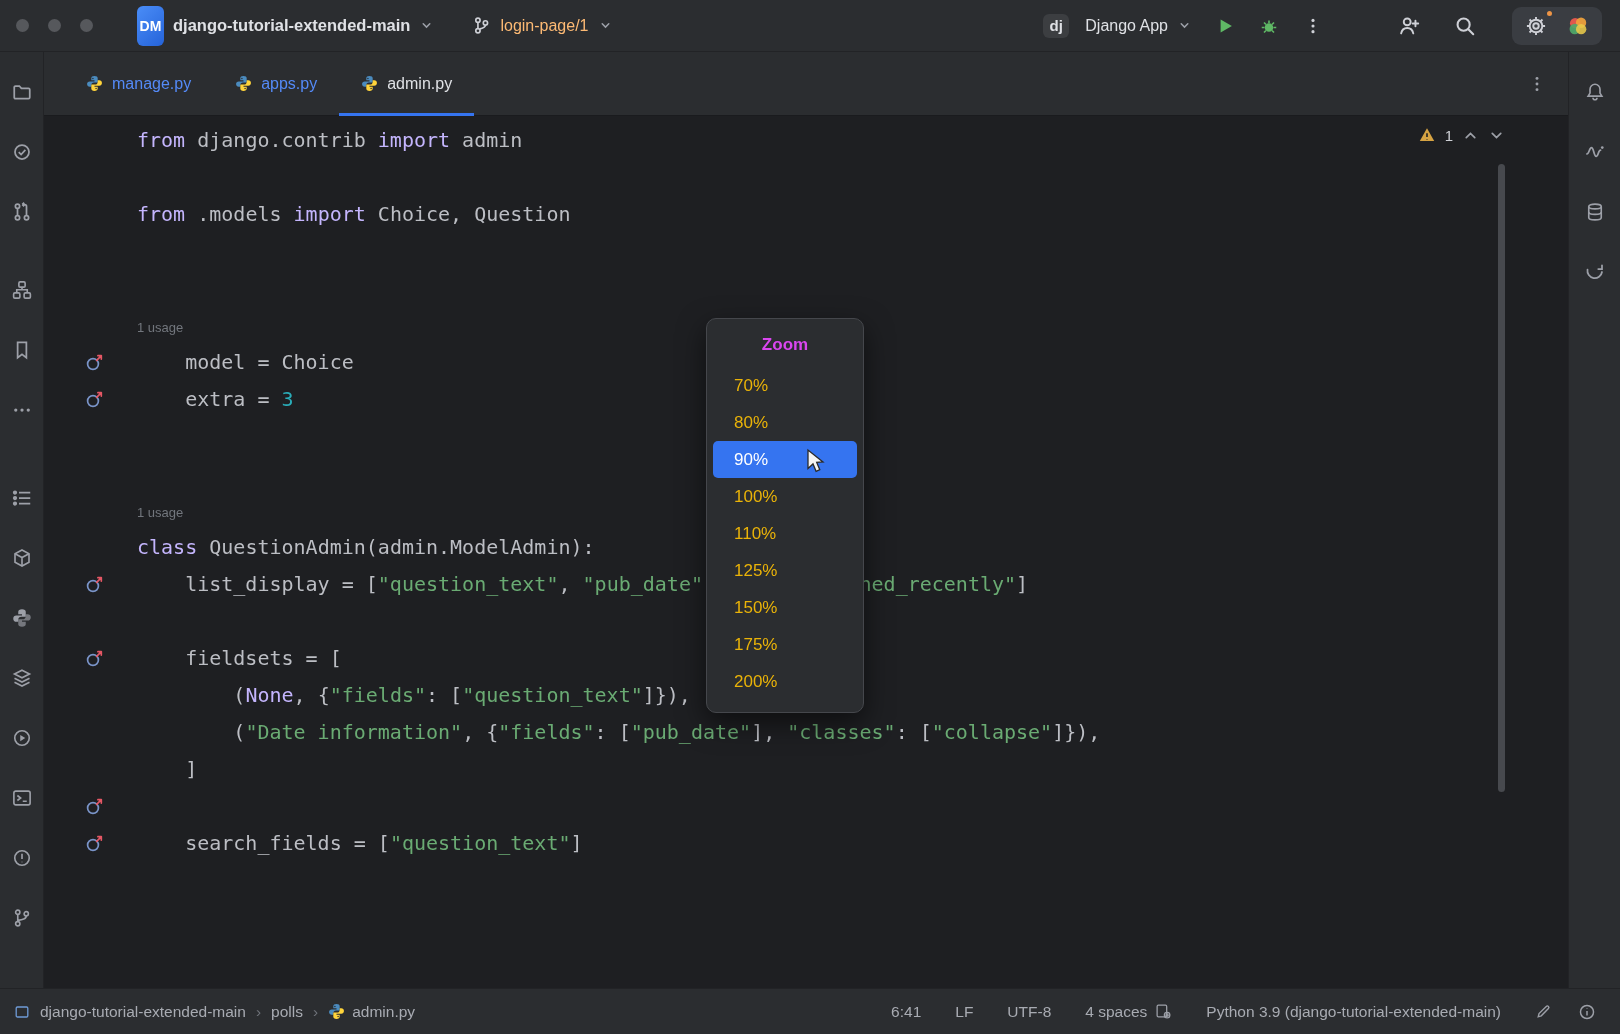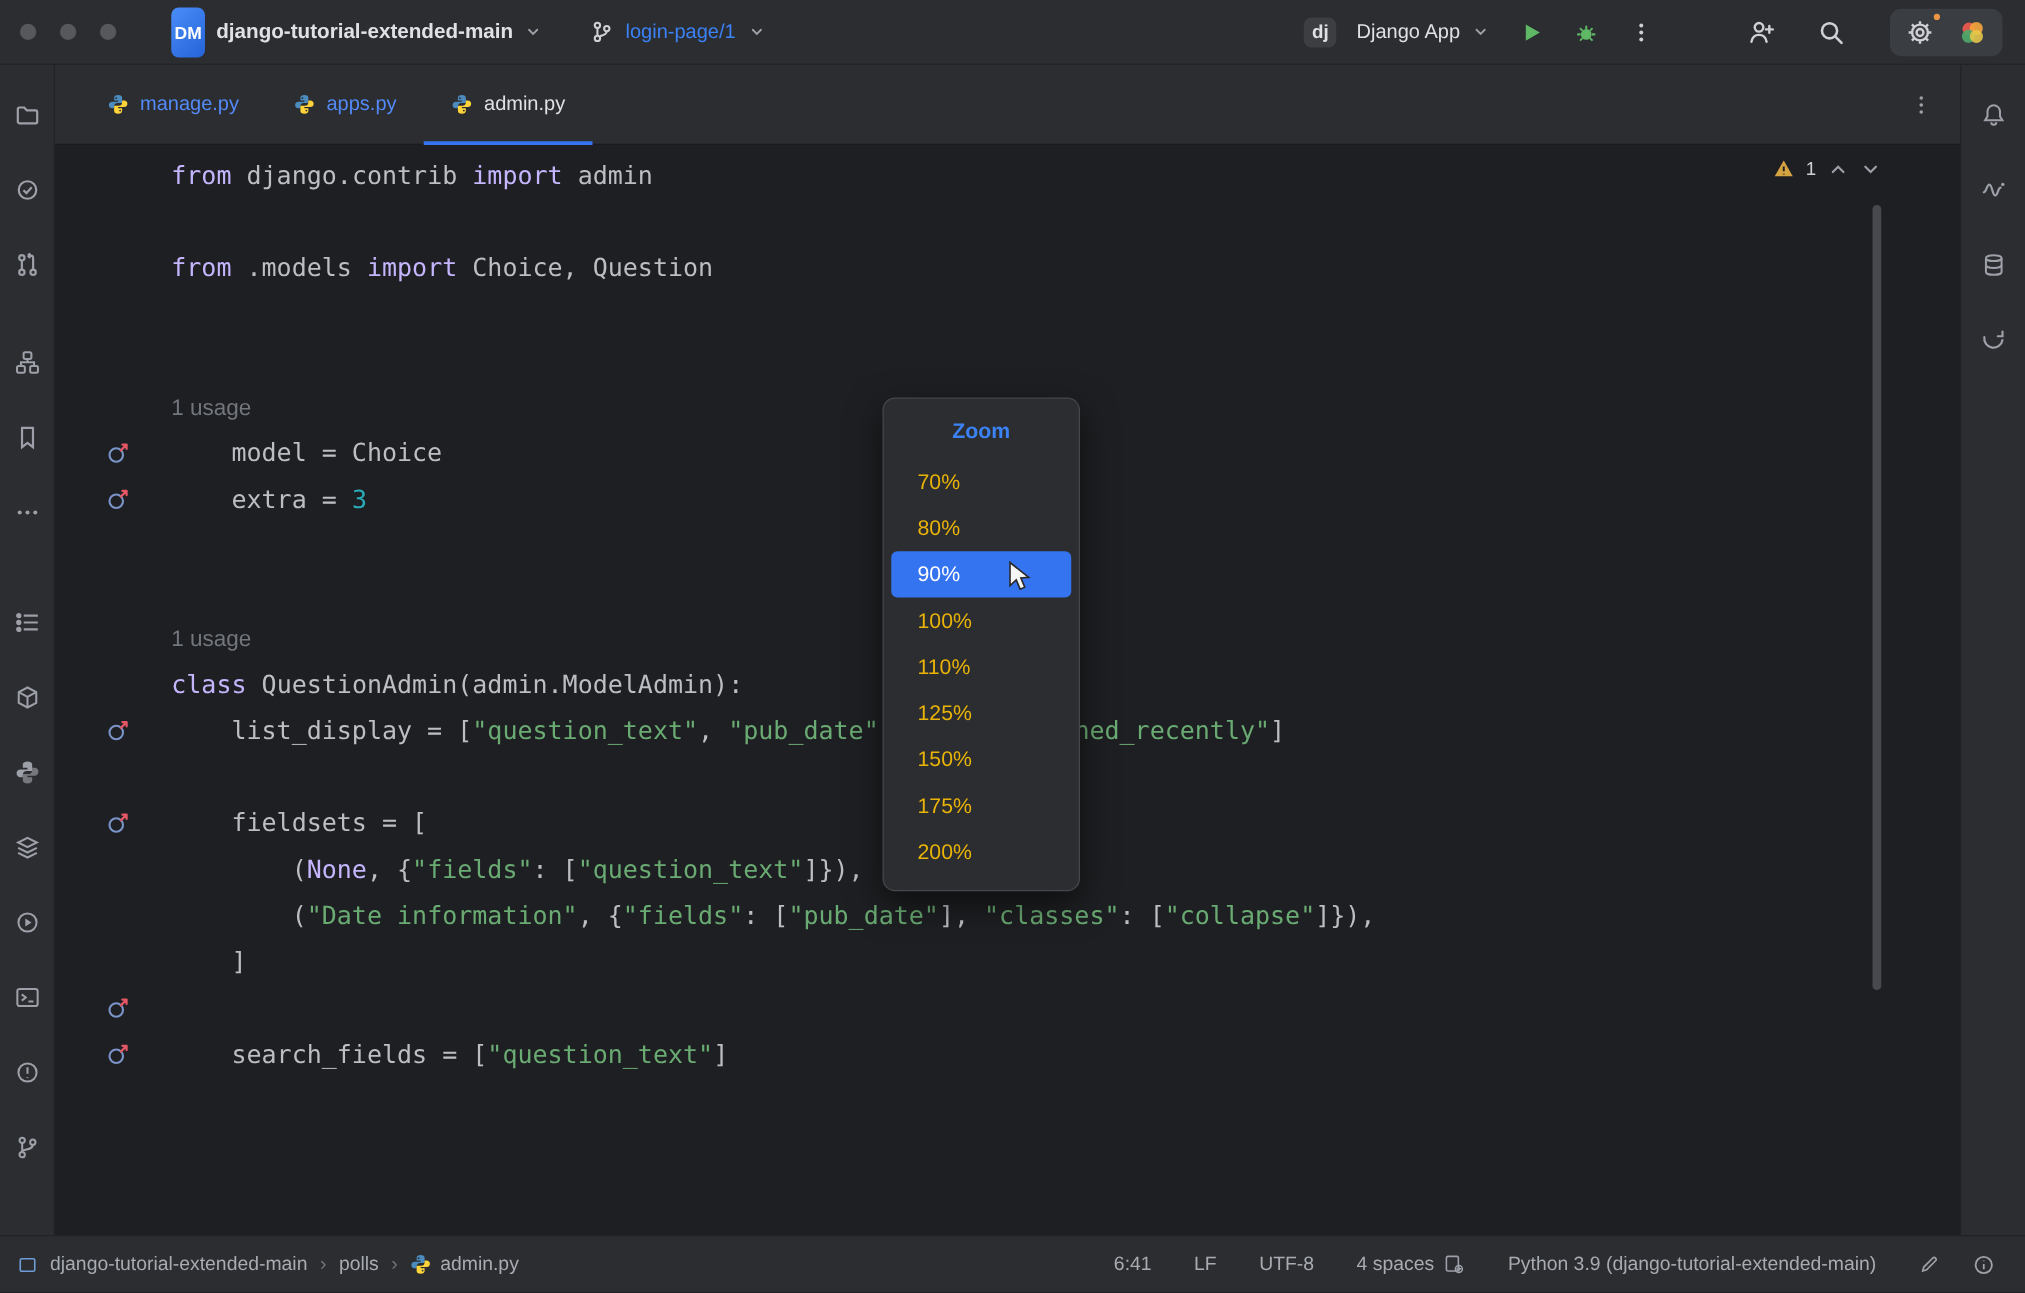--- a/index.html
+++ b/index.html
@@ -22,21 +22,21 @@
   .traffic { display:flex; gap:19px; margin-right:34px; }
   .light { width:13px; height:13px; border-radius:50%; background:#56585c; display:inline-block; }
   .widget { display:flex; align-items:center; gap:9px; padding:5px 10px; border-radius:8px; }
   .dm-badge {
     width:27px; height:40px; border-radius:6px;
     background:linear-gradient(135deg,#4a8df8,#2563d9);
     color:#fff; font-weight:700; font-size:14px;
     display:flex; align-items:center; justify-content:center;
   }
   .proj-name { font-weight:600; font-size:16.5px; color:#dfe1e5; }
-  .branch-widget { margin-left:18px; color:#3b82f6;align-items:center; }
+  .branch-widget { margin-left:18px; color:#fdba74;align-items:center; }
   .run-group { margin-left:auto; display:flex; align-items:center; gap:10px; }
   .dj-badge {
     min-width:26px; height:24px; padding:0 4px; border-radius:6px;
     display:flex; align-items:center; justify-content:center;
     font-weight:700; font-size:15px; color:#dfe1e5; background:#3c3e41;
   }
   .icon-btn { width:34px; height:34px; border-radius:7px; display:flex; align-items:center; justify-content:center; }
   .tb-right { display:flex; align-items:center; gap:22px; margin-left:62px; }
   .gear-group {
     display:flex; align-items:center; gap:14px;
@@ -87,21 +87,21 @@
   .editor {
     flex:1 1 auto; position:relative; background:#1e1f22; overflow:hidden;
     font-family:"DejaVu Sans Mono", monospace; font-size:20px; color:#bcbec4;
     padding-top:6px;
   }
   .code-line {
     height:37px; line-height:37px; white-space:pre; position:relative;
     padding-left:93px;
   }
   .caret-line { background:#2b3450; }
-  .hint { font-family:"Liberation Sans", sans-serif; font-size:18px; color:#72767d; }
+  .hint { font-family:"Liberation Sans", sans-serif; font-size:13px; color:#72767d; }
   .tok-kw  { color:#c4b5fd; }
   .tok-pl  { color:#bcbec4; }
   .tok-str { color:#6aab73; }
   .tok-num { color:#2aacb8; }
   .gutter-icon { position:absolute; left:40px; top:7px; }
 
   .inspections {
     position:absolute; top:10px; right:63px; z-index:2;
     display:flex; align-items:center; gap:9px;
     font-family:"Liberation Sans", sans-serif; font-size:15px; color:#ced0d6;
@@ -112,21 +112,21 @@
   }
 
   
   .zoom-popup {
     position:absolute; left:662px; top:202px; width:158px;
     background:#2b2d30; border:1px solid #45474c; border-radius:10px;
     box-shadow:0 10px 28px rgba(0,0,0,.55);
     padding:10px 0 12px; z-index:5;
     font-family:"Liberation Sans", sans-serif;
   }
-  .zoom-title { text-align:center; font-weight:700; font-size:17px; color:#3b82f6; padding:6px 0 12px; }
+  .zoom-title { text-align:center; font-weight:700; font-size:17px; color:#d946ef; padding:6px 0 12px; }
   .zoom-item {
     height:37px; line-height:37px; padding-left:21px; margin:0 6px;
     font-size:17px; color:#eab308; border-radius:5px;
   }
   .zoom-item.selected { background:#3574f0; color:#ffffff; }
   .cursor { position:absolute; left:759px; top:331px; z-index:6; }
 
   
   .statusbar {
     background:#2b2d30; border-top:1px solid #222326;

